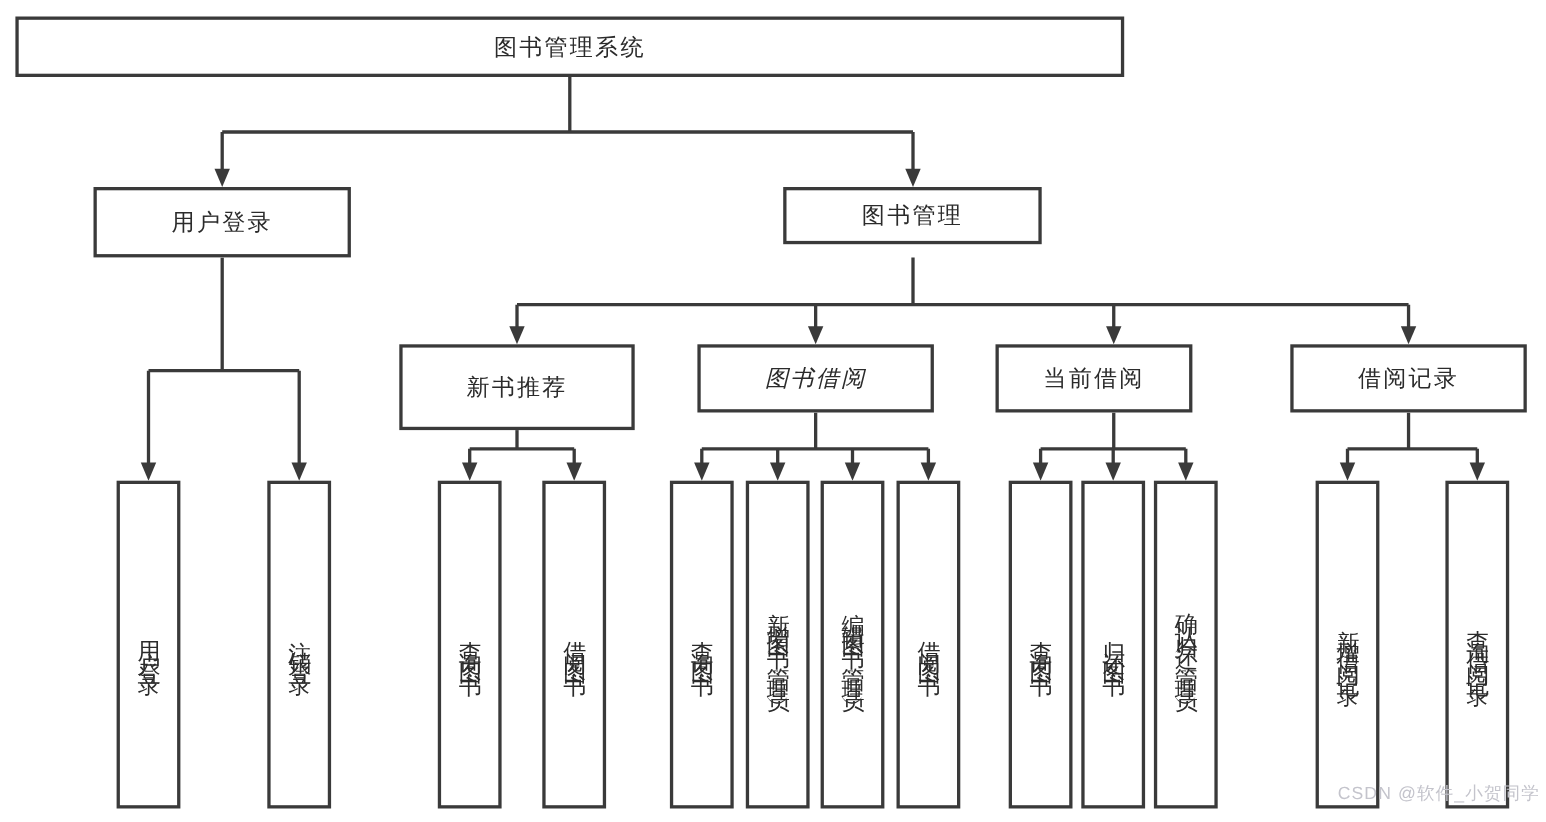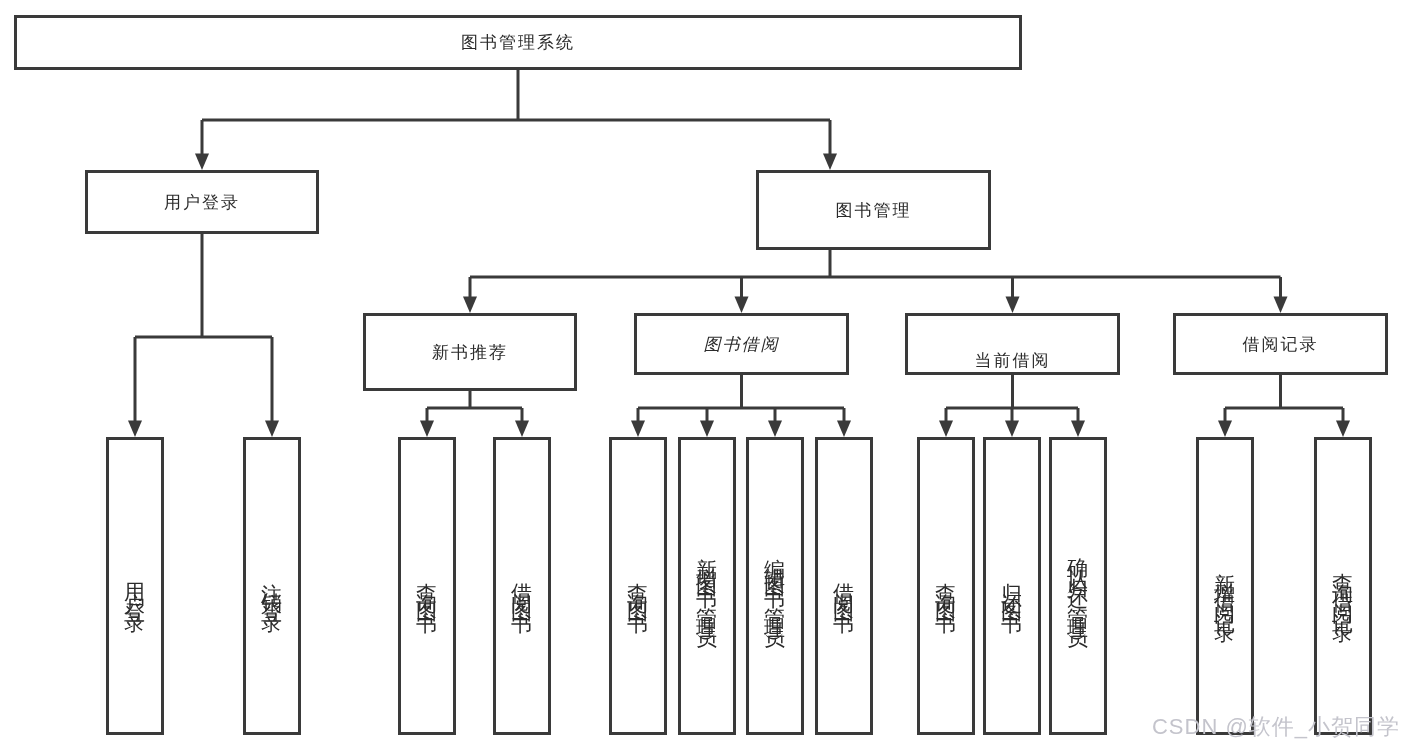--- a/index.html
+++ b/index.html
@@ -14,52 +14,52 @@
   svg.connectors path { stroke: var(--line, #3a3a3a); stroke-width: 3; fill: none; }
   svg.connectors polygon { fill: var(--line, #3a3a3a); }
 
   .box {
     position: absolute; box-sizing: border-box;
     background: var(--box-background, #ffffff);
     border: 3px solid var(--line, #3a3a3a);
     display: flex; align-items: center; justify-content: center;
     z-index: 2; color: var(--text, #2b2b2b);
   }
-  .hbox span { font-size: 17px; letter-spacing: 2px; white-space: nowrap; }
+  .hbox span { font-size: 21px; letter-spacing: 2px; white-space: nowrap; }
   .vbox { top: 437px; width: 58px; height: 298px; }
   .vbox span {
     writing-mode: vertical-rl;
     font-size: 21px; letter-spacing: 10px; line-height: 1;
   }
 
   #b-root { left: 14px;  top: 15px;  width: 1008px; height: 55px; }
   #b-l2-0 { left: 85px;  top: 170px; width: 234px;  height: 64px; }
-  #b-l2-1 { left: 712px; top: 170px; width: 235px;  height: 80px; margin-left: 44px; }
+  #b-l2-1 { left: 712px; top: 170px; width: 235px;  height: 52px; }
   #b-l3-0 { left: 363px;  top: 313px; width: 214px; height: 78px; }
   #b-l3-1 { left: 634px;  top: 313px; width: 215px; height: 62px; font-style: italic; }
-  #b-l3-2 { left: 905px;  top: 313px; width: 215px; height: 62px; align-items: flex-end; }
+  #b-l3-2 { left: 905px;  top: 313px; width: 179px; height: 62px; }
   #b-l3-3 { left: 1173px; top: 313px; width: 215px; height: 62px; align-items: center; }
 
   #leaf-0  { left: 106px; }
   #leaf-1  { left: 243px; }
   #leaf-2  { left: 398px; }
   #leaf-3  { left: 493px; }
   #leaf-4  { left: 609px; }
   #leaf-5  { left: 678px; }
   #leaf-6  { left: 746px; }
   #leaf-7  { left: 815px; }
   #leaf-8  { left: 917px; }
   #leaf-9  { left: 983px; }
   #leaf-10 { left: 1049px; }
   #leaf-11 { left: 1196px; }
   #leaf-12 { left: 1314px; }
 
   .watermark {
-    position: absolute; right: 5px; bottom: 5px; z-index: 3;
-    font-size: 22px; letter-spacing: 1px;
+    position: absolute; right: 5px; bottom: 15px; z-index: 3;
+    font-size: 16px; letter-spacing: 1px;
     color: var(--watermark, #c4c4cc);
     white-space: nowrap;
   }
 </style>
 </head>
 <body>
 
 <div class="canvas">
 
   <svg class="connectors" width="1405" height="747" viewBox="0 0 1405 747" aria-hidden="true">

